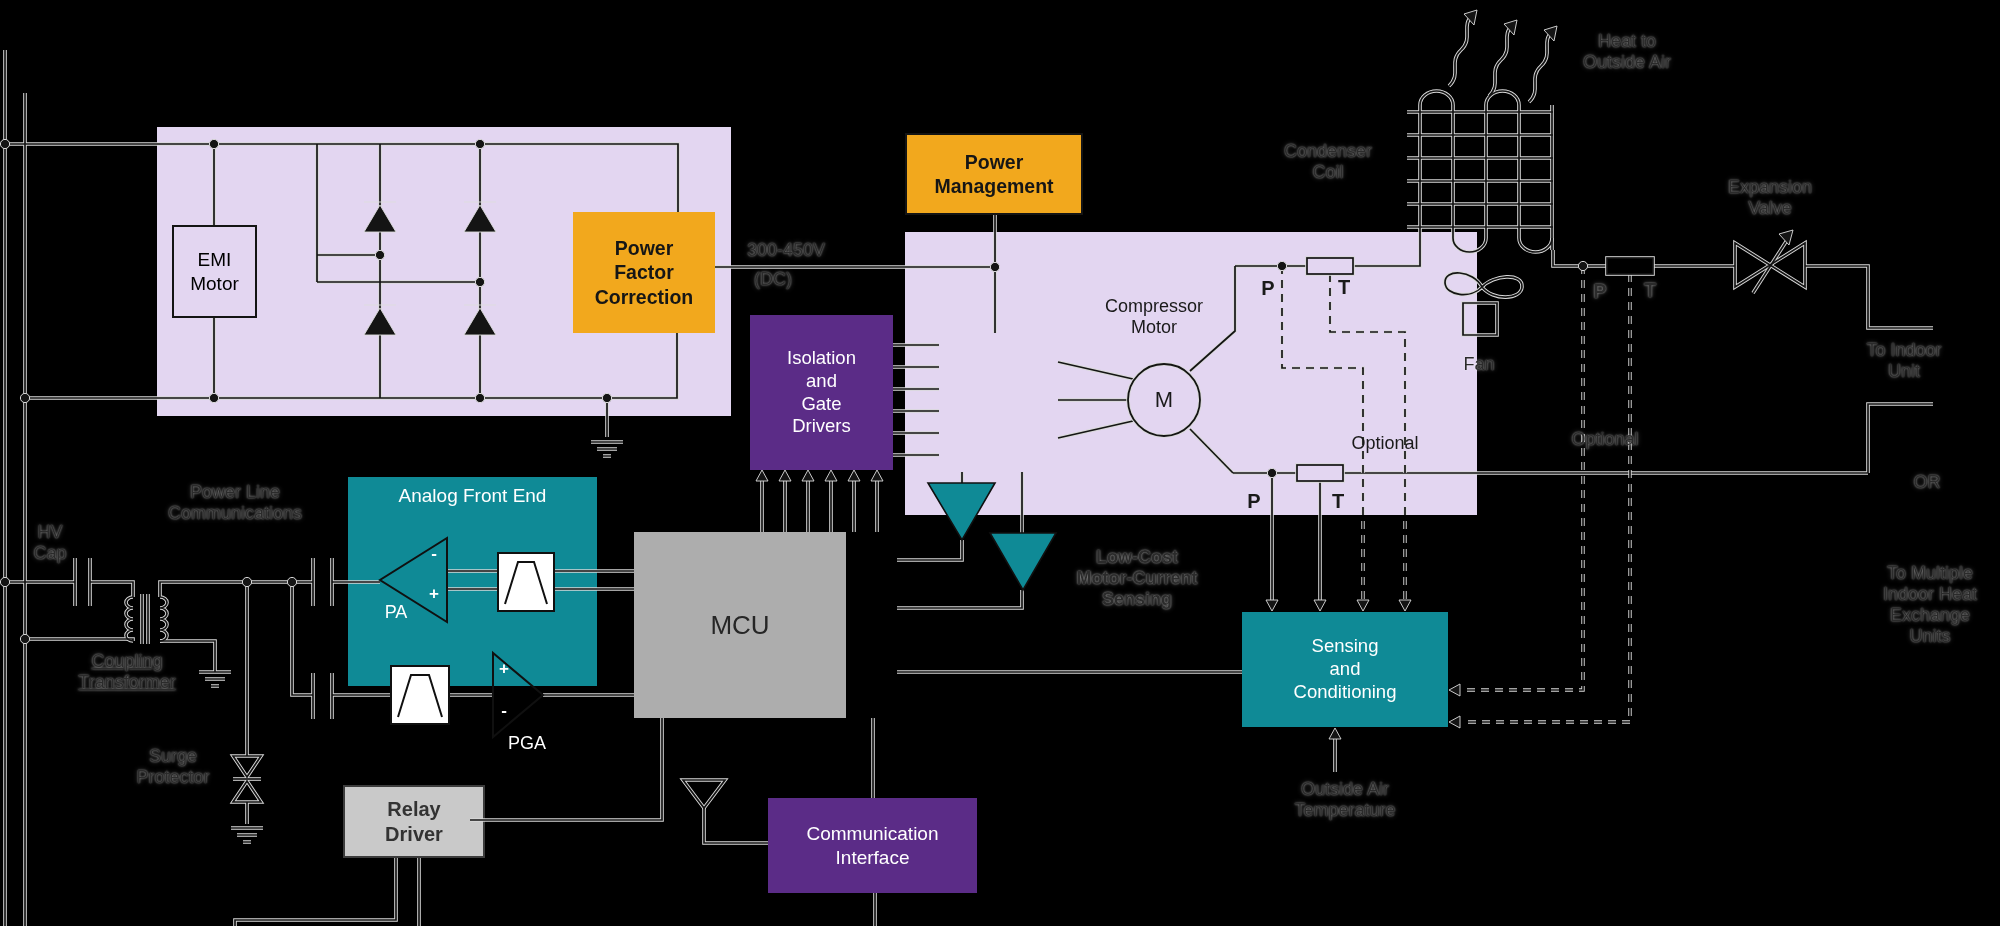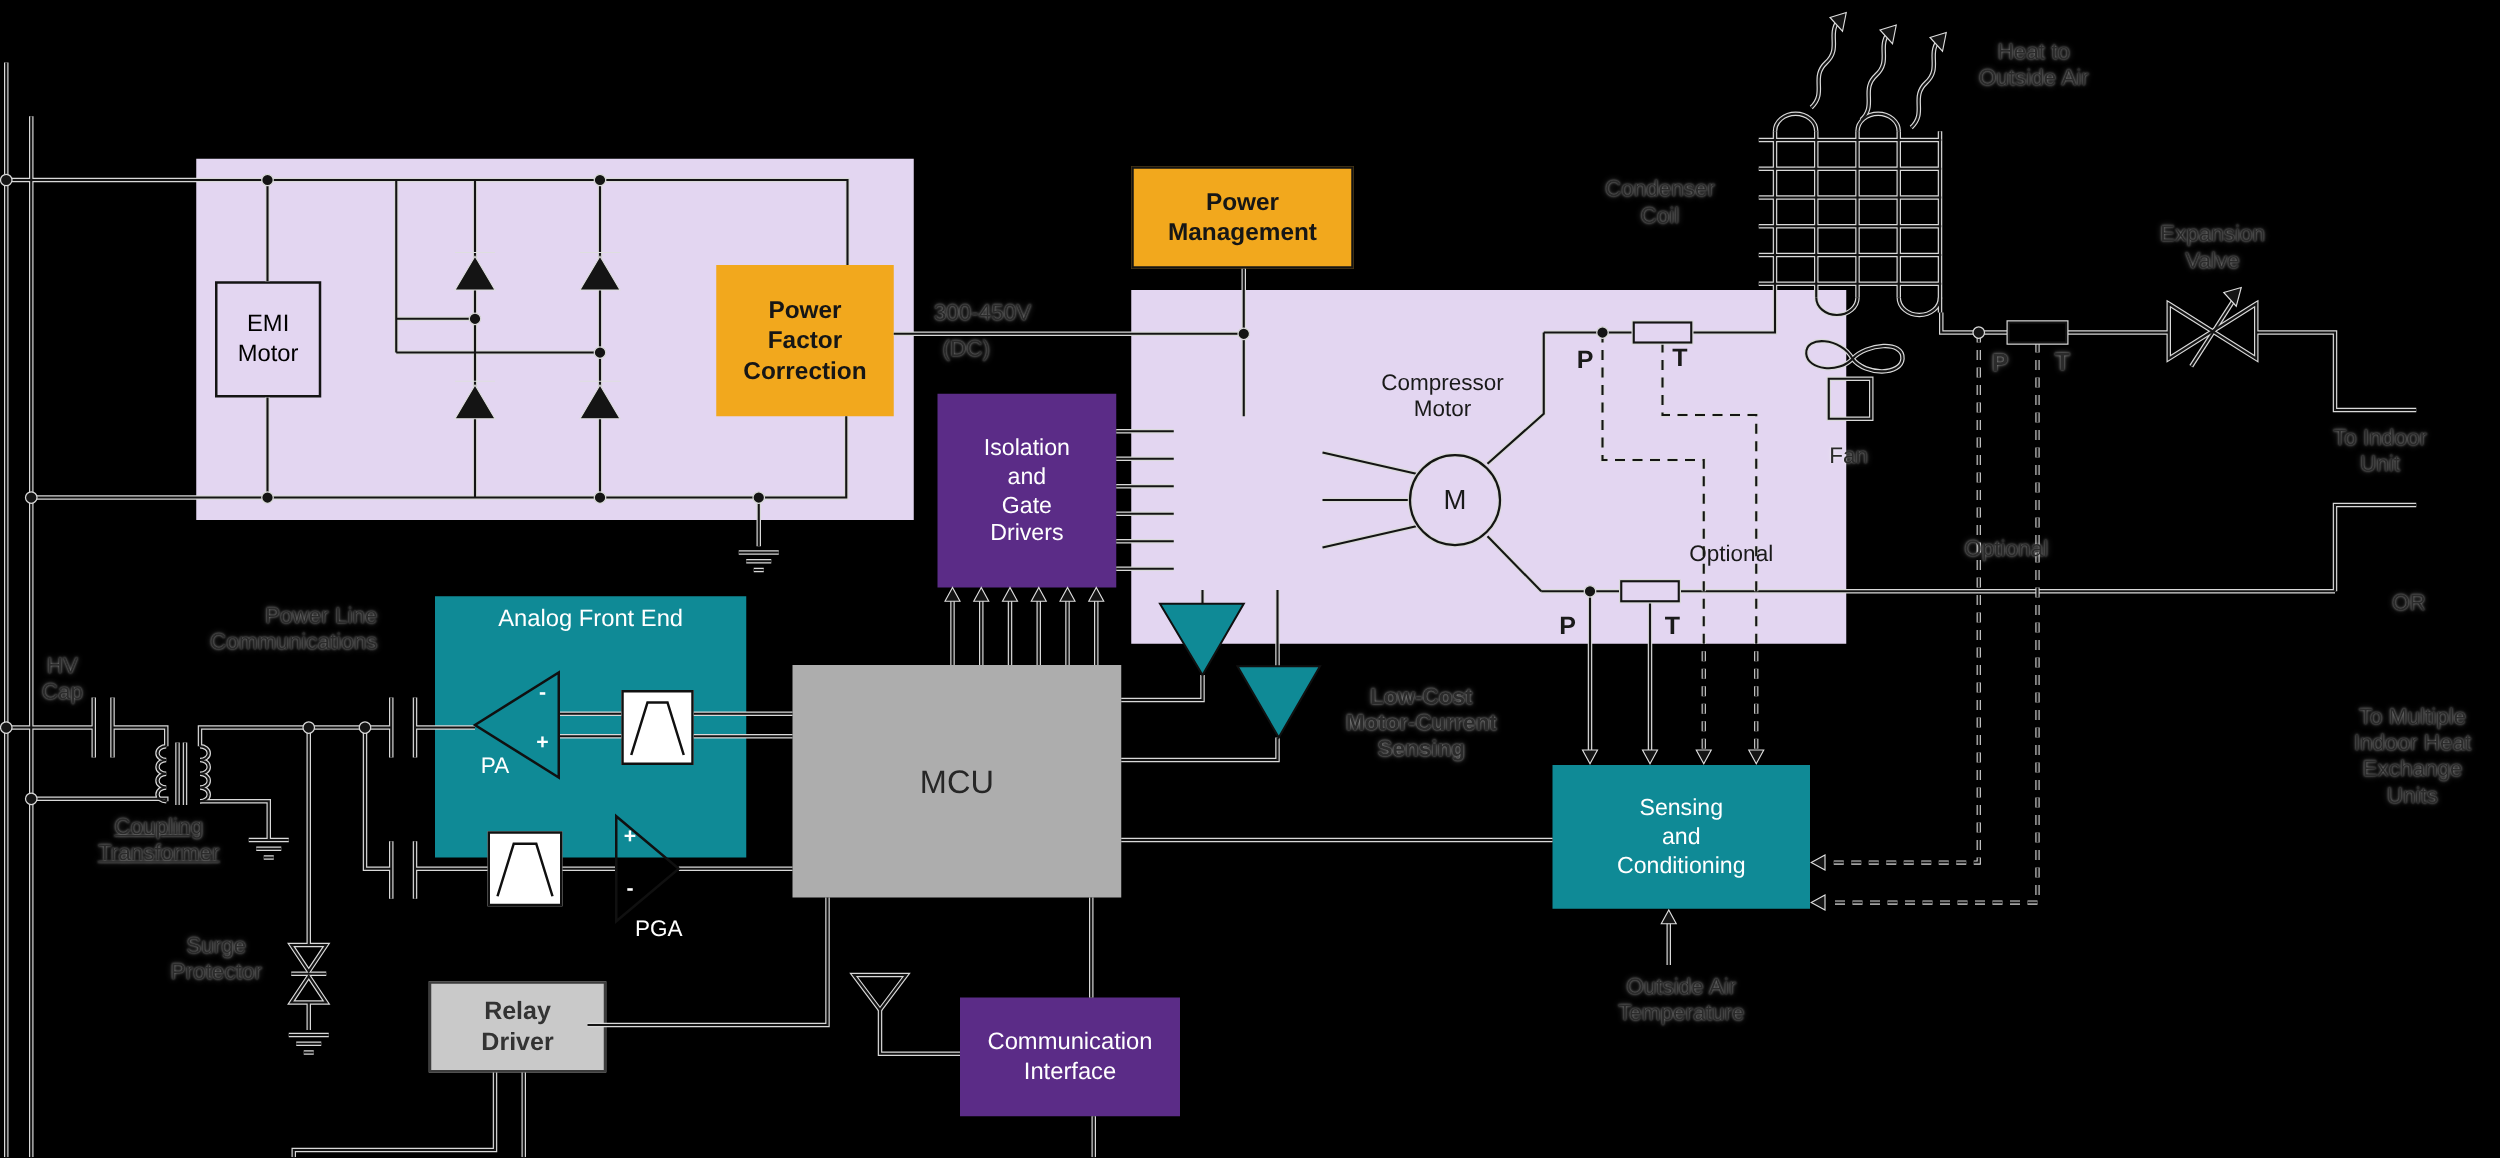--- a/index.html
+++ b/index.html
@@ -49,37 +49,37 @@
   </div>
 
   <div class="blk" style="left:750px;top:315px;width:143px;height:155px;background:#5B2C87;color:#fff;font-size:18.5px;">
     <span class="ln">Isolation</span>
     <span class="ln">and</span>
     <span class="ln">Gate</span>
     <span class="ln">Drivers</span>
   </div>
 
 
-  <div class="blk" style="left:634px;top:532px;width:263px;height:186px;background:#ADADAD;font-size:26px;color:#262626;">
+  <div class="blk" style="left:634px;top:532px;width:212px;height:186px;background:#ADADAD;font-size:26px;color:#262626;">
     <span class="ln">MCU</span>
   </div>
 
   <div class="blk" style="left:348px;top:477px;width:249px;height:209px;background:#0F8A96;color:#fff;font-size:19px;justify-content:flex-start;padding-top:7px;">
     <span class="ln">Analog Front End</span>
   </div>
 
   <div class="blk" style="left:497px;top:552px;width:58px;height:60px;background:#fff;border:2.5px solid #101010;"></div>
   <div class="blk" style="left:390px;top:665px;width:60px;height:60px;background:#fff;border:2.5px solid #101010;"></div>
 
   <div class="blk bold" style="left:343px;top:785px;width:142px;height:73px;background:#C9C9C9;border:2px solid #3c3c3c;font-size:20px;color:#333;">
     <span class="ln">Relay</span>
     <span class="ln">Driver</span>
   </div>
 
-  <div class="blk" style="left:768px;top:798px;width:176px;height:95px;background:#5B2C87;color:#fff;font-size:19px;">
+  <div class="blk" style="left:768px;top:798px;width:209px;height:95px;background:#5B2C87;color:#fff;font-size:19px;">
     <span class="ln">Communication</span>
     <span class="ln">Interface</span>
   </div>
 
   <div class="blk" style="left:1242px;top:612px;width:206px;height:115px;background:#0F8A96;color:#fff;font-size:18.5px;">
     <span class="ln">Sensing</span>
     <span class="ln">and</span>
     <span class="ln">Conditioning</span>
   </div>
 
@@ -352,21 +352,21 @@
     </div>
   <div class="lbl" style="left:1605px;top:429px;">
     <span class="ln">Optional</span>
     </div>
 
   <div class="lbl" style="left:1345px;top:779px;">
     <span class="ln">Outside Air</span>
     <span class="ln">Temperature</span>
     </div>
 
-  <div class="lbl" style="left:235px;top:482px;text-align:right;">
+  <div class="lbl" style="left:235px;top:482px;">
     <span class="ln">Power Line</span>
     <span class="ln">Communications</span>
     </div>
 
   <div class="lbl" style="left:50px;top:522px;">
     <span class="ln">HV</span>
     <span class="ln">Cap</span>
     </div>
 
   <div class="lbl" style="left:127px;top:651px;text-decoration:underline;">

